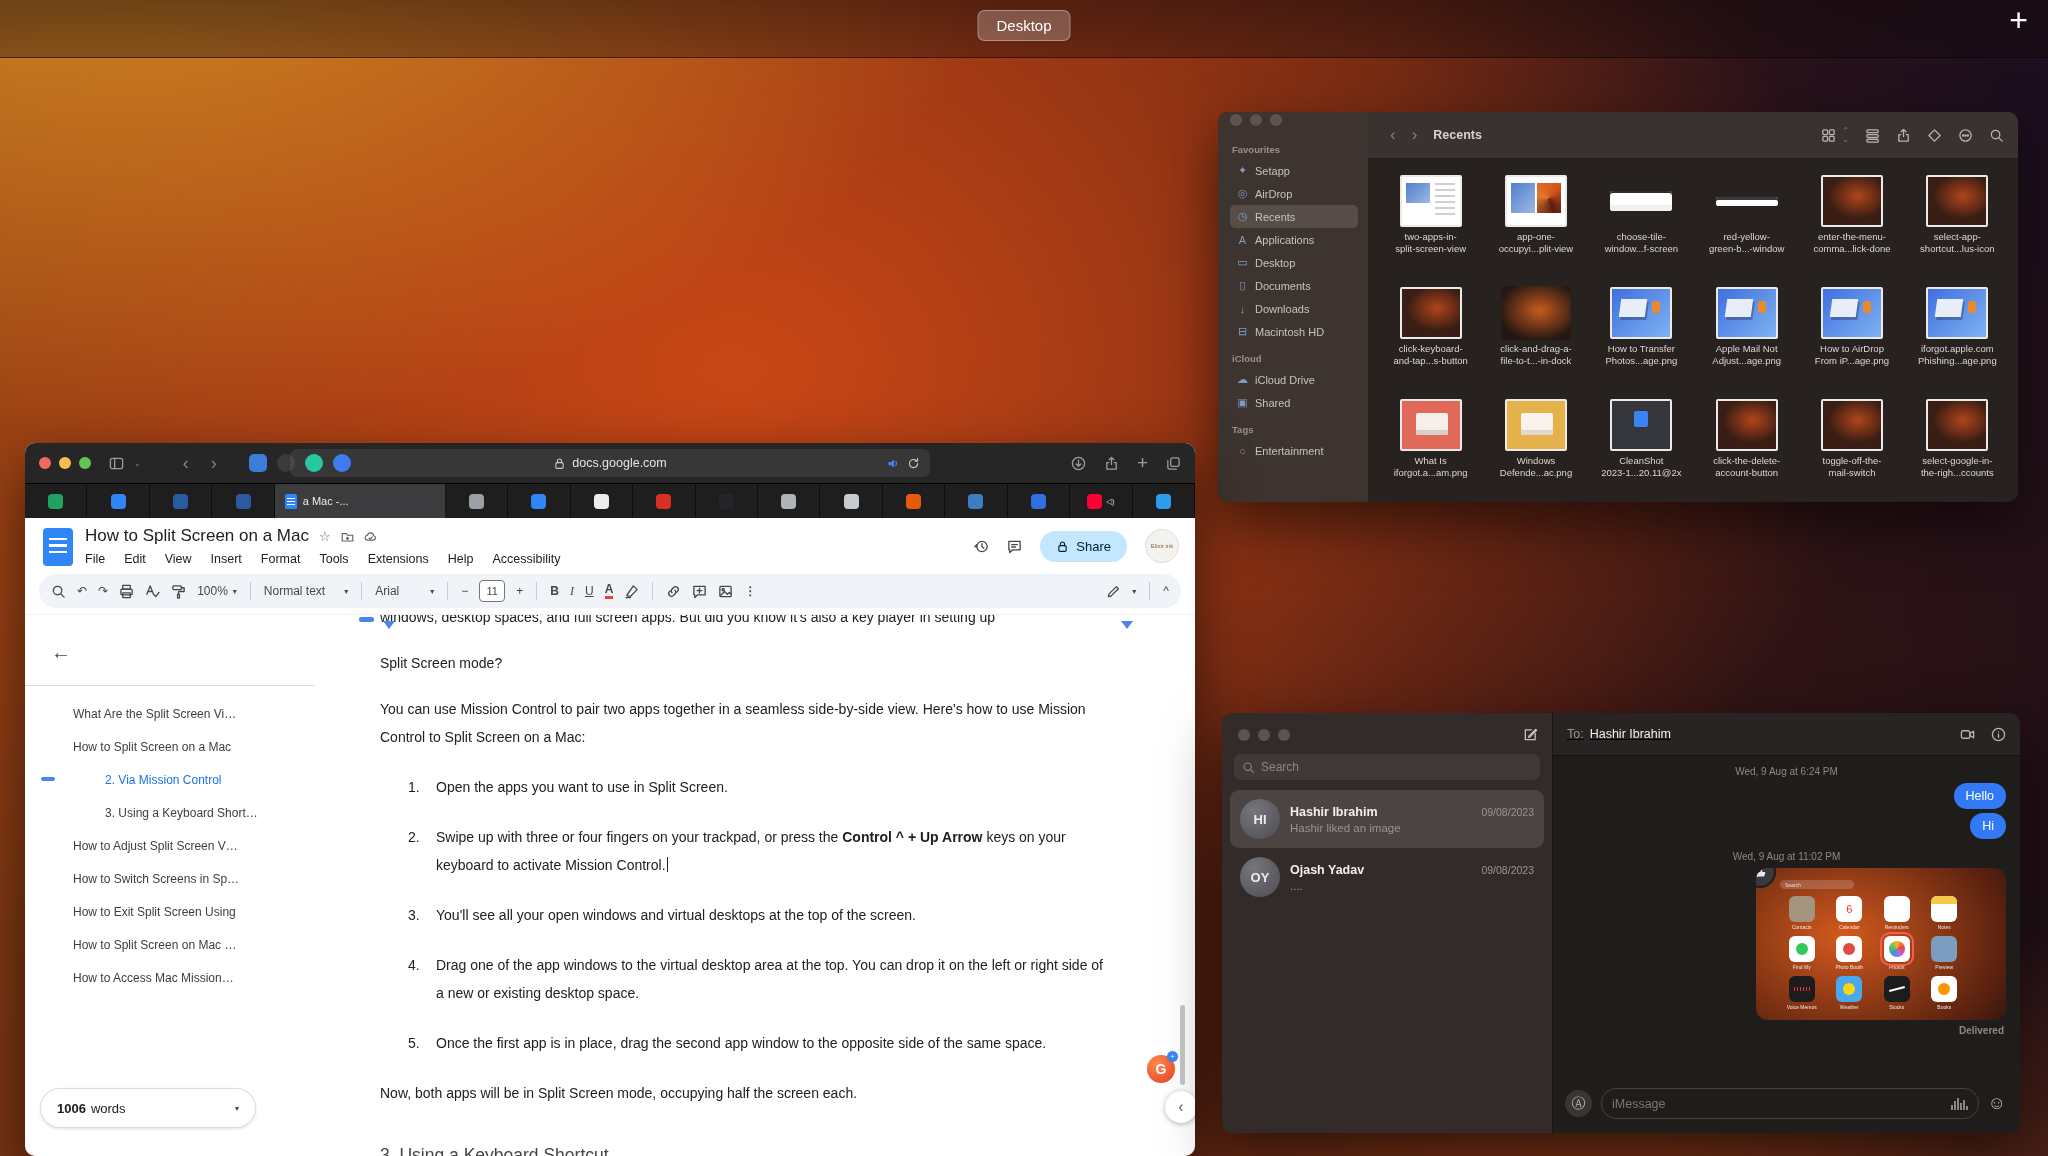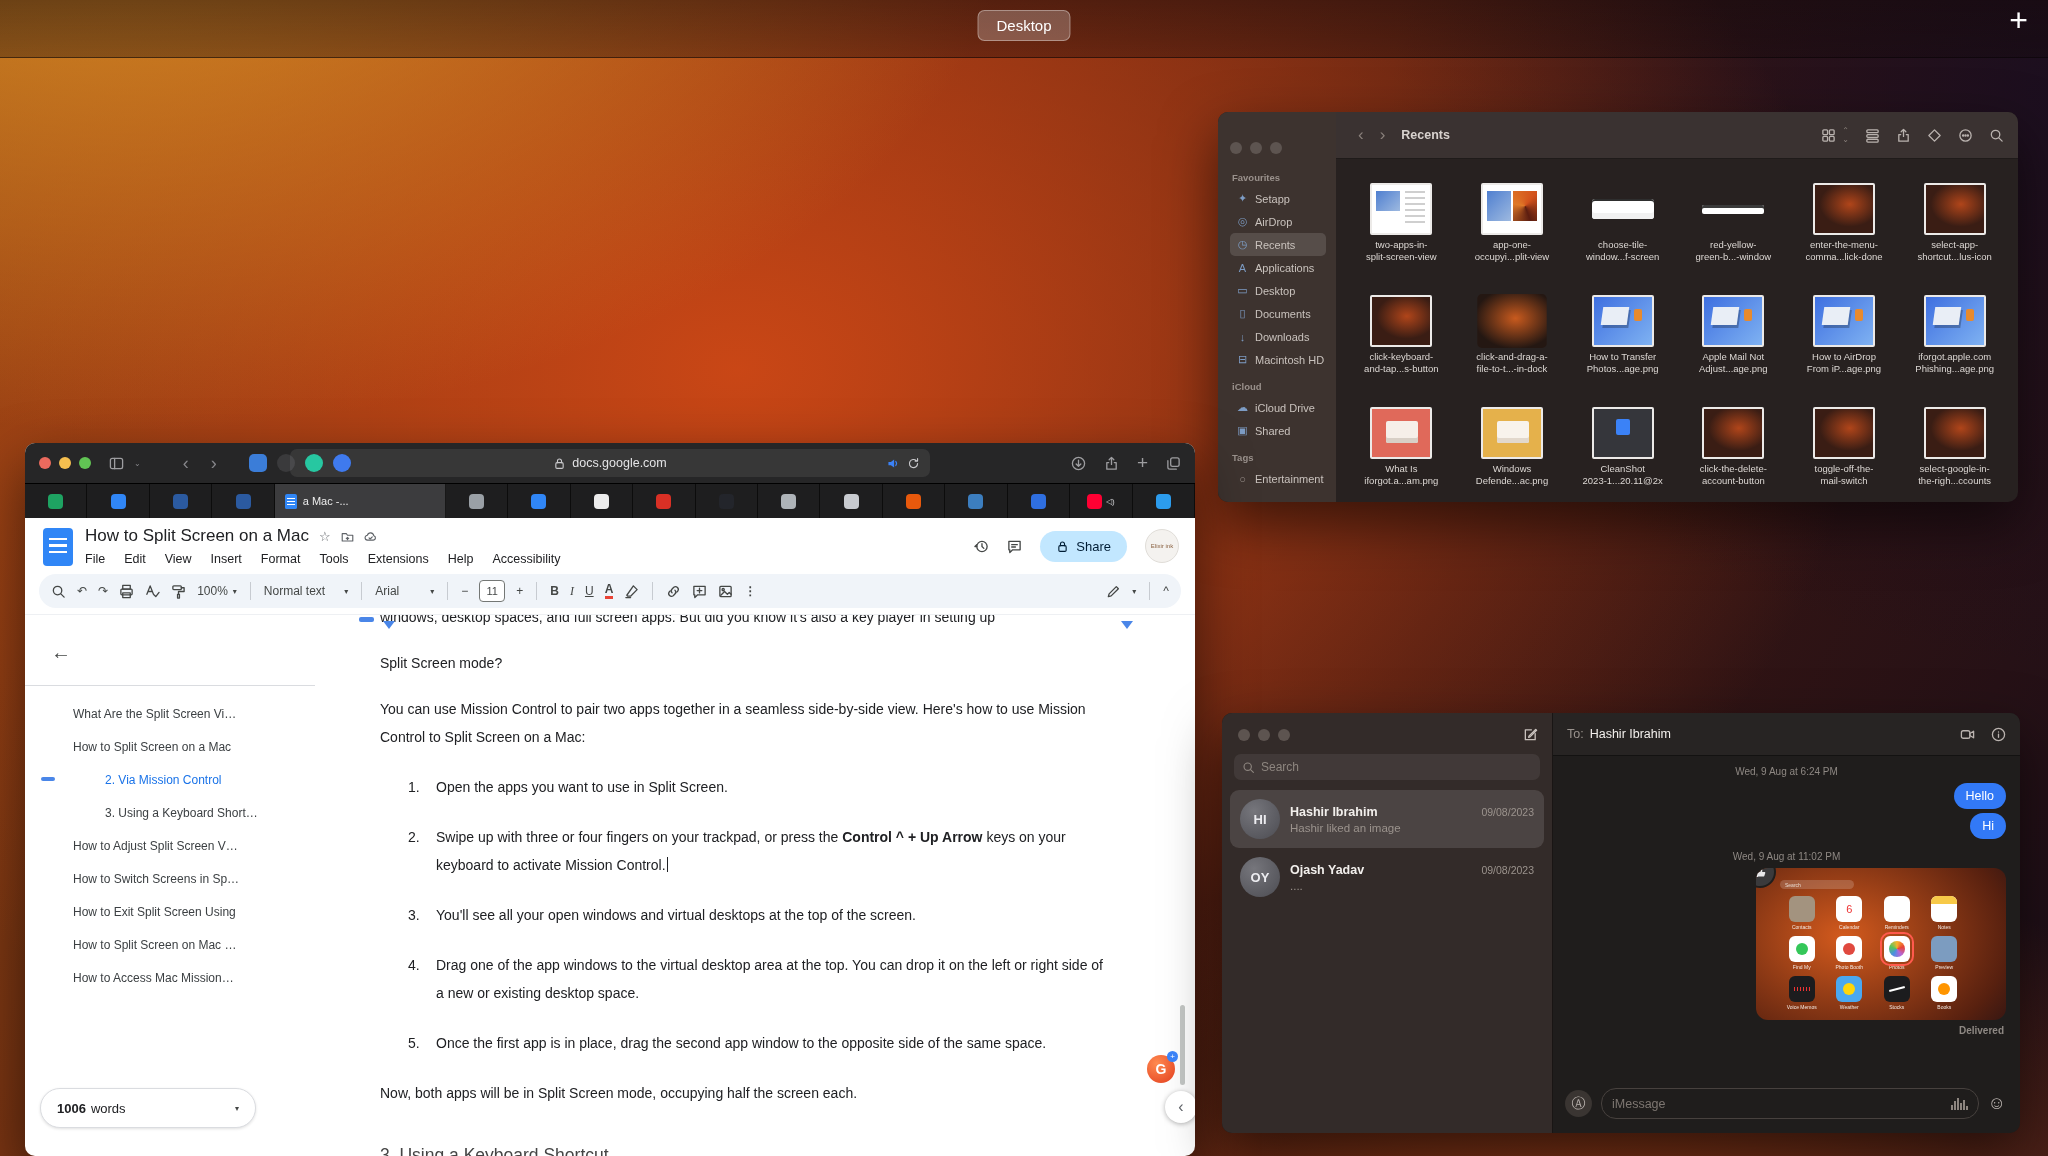--- a/index.html
+++ b/index.html
@@ -18,39 +18,39 @@
   
   #spaces-bar{position:absolute;top:0;left:0;right:0;height:57px;
     background:linear-gradient(180deg,rgba(18,8,10,.50),rgba(18,8,10,.34));
     border-bottom:1px solid rgba(0,0,0,.35);z-index:5;}
   .space-pill{position:absolute;left:50%;top:10px;transform:translateX(-50%);
     padding:6px 18px;border-radius:7px;background:rgba(255,255,255,.24);
     border:1px solid rgba(255,255,255,.35);color:#fff;font-size:15px;}
   .add-space{position:absolute;right:20px;top:2px;color:#fff;font-size:32px;font-weight:300;cursor:default;}
   
   #finder{left:1218px;top:112px;width:800px;height:390px;display:flex;background:#272120;}
-  .f-side{width:118px;background:rgba(62,52,48,.97);padding:30px 10px 0 12px;box-sizing:border-box;flex:none;}
+  .f-side{width:150px;background:rgba(62,52,48,.97);padding:2px 10px 0 12px;box-sizing:border-box;flex:none;}
   .f-side .traffic{margin-bottom:18px;}
   .f-sec{margin-bottom:10px;}
   .f-sec-title{font-size:9.5px;font-weight:bold;color:#9a918c;margin:6px 0 4px 2px;}
   .f-item{display:flex;align-items:center;gap:6px;height:23px;padding:0 6px;border-radius:5px;
     font-size:11px;color:#c9c2bd;white-space:nowrap;overflow:hidden;}
   .f-item .fi{width:13px;flex:none;text-align:center;color:#7d9cc4;font-size:11px;}
   .f-item.sel{background:rgba(255,255,255,.13);}
   .f-main{flex:1;display:flex;flex-direction:column;min-width:0;}
   .f-toolbar{height:46px;background:#3a3231;border-bottom:1px solid rgba(0,0,0,.45);
     display:flex;align-items:center;padding:0 14px;color:#b9b2ae;flex:none;}
   .f-toolbar .chev{font-size:17px;color:#8a817c;padding:0 8px;}
   .f-title{font-size:12.5px;font-weight:bold;color:#d8d2ce;margin-left:8px;}
   .f-tools{margin-left:auto;display:flex;align-items:center;gap:16px;}
   .f-tools .ic{color:#b9b2ae;}
   .tiny-chev{font-size:8px;color:#8a817c;margin-left:-10px;}
   .f-grid{flex:1;display:grid;grid-template-columns:repeat(6,1fr);grid-auto-rows:112px;
     padding:18px 12px 0 14px;column-gap:8px;}
-  .f-file{display:flex;flex-direction:column;align-items:center;margin-top:8px;}
+  .f-file{display:flex;flex-direction:column;align-items:center;}
   .thumb{width:62px;height:48px;display:flex;align-items:center;justify-content:center;margin-bottom:6px;}
   .thumb>div{width:100%;height:100%;}
   .t-page,.t-page2{background:#fff;border:2px solid #eceae8;border-radius:2px;position:relative;}
   .t-page::before{content:"";position:absolute;left:4px;top:6px;width:24px;height:20px;
      background:linear-gradient(135deg,#4f7fd0,#9db9e0);}
   .t-page::after{content:"";position:absolute;right:5px;top:6px;width:20px;height:32px;
      background:repeating-linear-gradient(180deg,#cfcfcf 0 2px,#fff 2px 6px);}
   .t-page2::before{content:"";position:absolute;left:4px;top:6px;width:24px;height:30px;
      background:linear-gradient(135deg,#4f7fd0,#9db9e0);}
   .t-page2::after{content:"";position:absolute;right:4px;top:6px;width:24px;height:30px;
@@ -169,21 +169,21 @@
   .av{width:40px;height:40px;border-radius:50%;flex:none;
      background:radial-gradient(circle at 35% 30%,#76767c,#4c4c52);display:flex;align-items:center;justify-content:center;
      color:#ececf0;font-size:13px;font-weight:bold;}
   .conv-main{flex:1;min-width:0;}
   .conv-top{display:flex;align-items:baseline;}
   .conv-name{font-size:12.5px;font-weight:bold;color:#f2efec;}
   .conv-date{margin-left:auto;font-size:10.5px;color:#9b938d;}
   .conv-prev{font-size:11.5px;color:#9b938d;margin-top:3px;white-space:nowrap;overflow:hidden;}
   .m-chat{flex:1;display:flex;flex-direction:column;min-width:0;}
   .chat-head{height:42px;background:#272423;border-bottom:1px solid rgba(0,0,0,.5);
-     display:flex;align-items:center;padding:0 14px;font-size:12.5px;flex:none;}
+     display:flex;align-items:center;padding:0 14px;font-size:12.5px;flex:none;text-decoration:underline;}
   .to-label{color:#9a938e;margin-right:6px;}
   .to-name{color:#f2efec;}
   .chat-icons{margin-left:auto;display:flex;gap:16px;color:#b9b2ae;align-items:center;}
   .chat-scroll{flex:1;position:relative;padding:4px 14px 0 14px;overflow:hidden;}
   .chat-date{text-align:center;font-size:10px;color:#8e8883;margin:6px 0;}
   .brow{display:flex;justify-content:flex-end;margin:4px 0;}
   .bubble{background:#3279f6;color:#fff;font-size:12.5px;padding:6px 12px;border-radius:15px;position:relative;}
   .img-wrap{display:flex;justify-content:flex-end;margin-top:4px;position:relative;}
   .ipad{width:250px;height:152px;border-radius:12px;position:relative;overflow:hidden;
      background:radial-gradient(220px 160px at 35% 45%,#d35a1d,#57200f 75%,#241114);}

